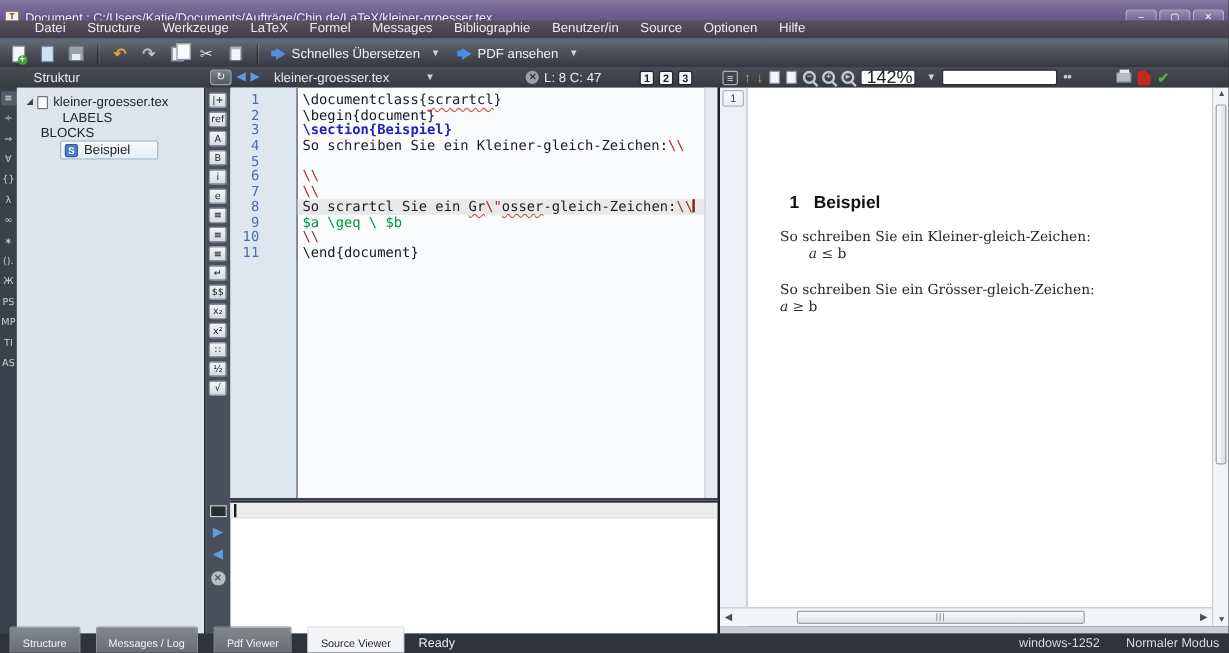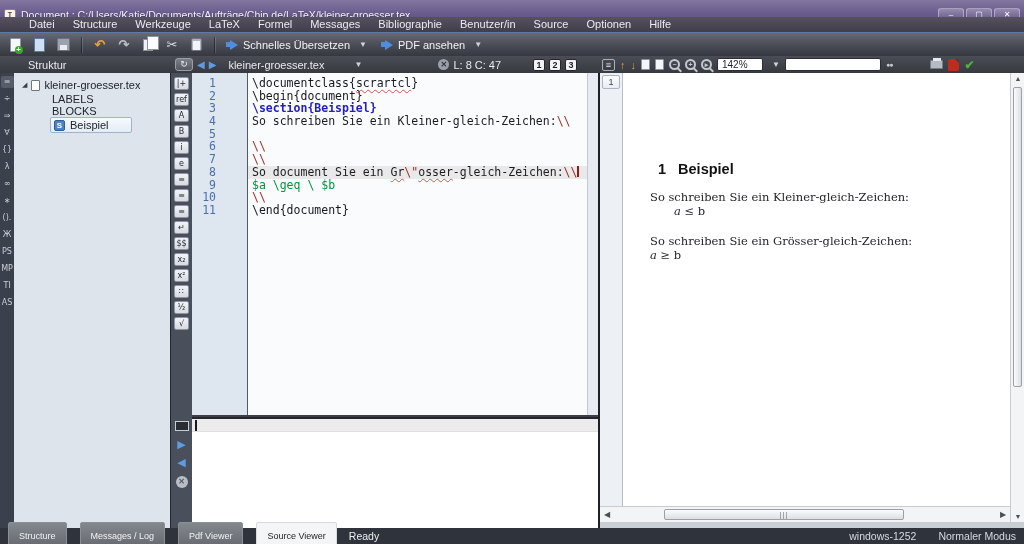--- a/index.html
+++ b/index.html
@@ -65,21 +65,21 @@
   .grayx{width:11px;height:11px;border-radius:6px;background:#9aa0aa;color:#32353c;font-size:8px;line-height:11px;
     text-align:center;font-weight:bold;}
   .numbtn{width:12px;height:12px;background:#f2f3f5;border:1px solid #23262b;border-radius:2px;color:#1b1e24;
     font-size:9px;font-weight:bold;line-height:10px;text-align:center;}
   .listic{width:13px;height:12px;border:1px solid #aab0ba;border-radius:2px;color:#e7eaee;font-size:9px;line-height:10px;text-align:center;}
   .orange{color:#e09a43;font-weight:bold;font-size:11px;}
   .mag{width:11px;height:11px;border:2px solid #c3c8d0;border-radius:6px;position:relative;font-size:7px;line-height:7px;
     text-align:center;color:#c3c8d0;font-weight:bold;}
   .mag::after{content:"";position:absolute;right:-4px;bottom:-3px;width:5px;height:2px;background:#c3c8d0;transform:rotate(45deg);}
   .zoombox{width:46px;height:13px;background:#fff;border:1px solid #2b2e34;border-radius:2px;color:#1d2026;
-    font-size:10px;line-height:12px;padding-left:4px;}
+    font-size:15px;line-height:12px;padding-left:4px;}
   .searchbox{width:96px;height:13px;background:#fff;border:1px solid #2b2e34;border-radius:2px;}
   .bino{color:#c3c8d0;font-size:7px;letter-spacing:-1px;}
   .printer{width:13px;height:9px;background:#b6bcc5;border:1px solid #767d88;border-radius:1px;position:relative;}
   .printer::before{content:"";position:absolute;left:2px;top:-3px;width:8px;height:3px;background:#e6e9ed;}
   .pdfred{width:11px;height:12px;background:#c22a20;border-radius:2px;position:relative;}
   .pdfred::after{content:"";position:absolute;right:0;top:0;border-left:4px solid transparent;border-top:4px solid #3c3f46;}
   .greencheck{color:#49b63a;font-size:12px;font-weight:bold;}
 
   
   .main{position:absolute;top:73px;left:0;right:0;bottom:16px;background:#3c3f46;}
@@ -299,21 +299,21 @@
 
     <div class="structpanel">
       <div class="trow" style="left:8px;top:6px;">
         <span class="tcaret">◢</span>
         <span class="docic"></span>
         <span>kleiner-groesser.tex</span>
       </div>
       <div class="trow" style="left:38px;top:20px;align-items:center;">
         <span>LABELS</span>
       </div>
-      <div class="trow" style="left:38px;top:32px;">
+      <div class="trow" style="left:20px;top:32px;">
         <span>BLOCKS</span>
       </div>
       <div class="trow" style="left:36px;top:44px;">
         <div class="selbox">
           <span class="sic">S</span>
           <span>Beispiel</span>
         </div>
       </div>
     </div>
 
@@ -346,21 +346,21 @@
       <div class="gutcol"></div>
       <div class="edvscroll"></div>
       <div class="edlines" id="edlines">
           <div class="eline"><div class="gut">1</div><div class="gpad"></div><div class="code"><span class="tk-cmd">\documentclass</span><span class="tk-plain">{</span><span class="tk-spell">scrartcl</span><span class="tk-plain">}</span></div></div>
           <div class="eline"><div class="gut">2</div><div class="gpad"></div><div class="code"><span class="tk-cmd">\begin{document}</span></div></div>
           <div class="eline"><div class="gut">3</div><div class="gpad"></div><div class="code"><span class="tk-struct">\section{Beispiel}</span></div></div>
           <div class="eline"><div class="gut">4</div><div class="gpad"></div><div class="code"><span class="tk-plain">So schreiben Sie ein Kleiner-gleich-Zeichen:</span><span class="tk-esc">\\</span></div></div>
           <div class="eline"><div class="gut">5</div><div class="gpad"></div></div>
           <div class="eline"><div class="gut">6</div><div class="gpad"></div><div class="code"><span class="tk-esc">\\</span></div></div>
           <div class="eline"><div class="gut">7</div><div class="gpad"></div><div class="code"><span class="tk-esc">\\</span></div></div>
-          <div class="eline current"><div class="gut">8</div><div class="gpad"></div><div class="code"><span class="tk-plain">So document Sie ein </span><span class="tk-spell">Gr</span><span class="tk-esc">\"</span><span class="tk-spell">osser</span><span class="tk-plain">-gleich-Zeichen:</span><span class="tk-esc">\\</span><span class="cursorbar"></span></div></div>
+          <div class="eline current"><div class="gut">8</div><div class="gpad"></div><div class="code"><span class="tk-plain">So scrartcl Sie ein </span><span class="tk-spell">Gr</span><span class="tk-esc">\"</span><span class="tk-spell">osser</span><span class="tk-plain">-gleich-Zeichen:</span><span class="tk-esc">\\</span><span class="cursorbar"></span></div></div>
           <div class="eline"><div class="gut">9</div><div class="gpad"></div><div class="code"><span class="tk-math">$a \geq \ $b</span></div></div>
           <div class="eline"><div class="gut">10</div><div class="gpad"></div><div class="code"><span class="tk-esc">\\</span></div></div>
           <div class="eline"><div class="gut">11</div><div class="gpad"></div><div class="code"><span class="tk-cmd">\end{document}</span></div></div>
         </div>
     </div>
 
     <div class="logpanel">
       <div class="logline">
         <div class="logcursor"></div>
       </div>

